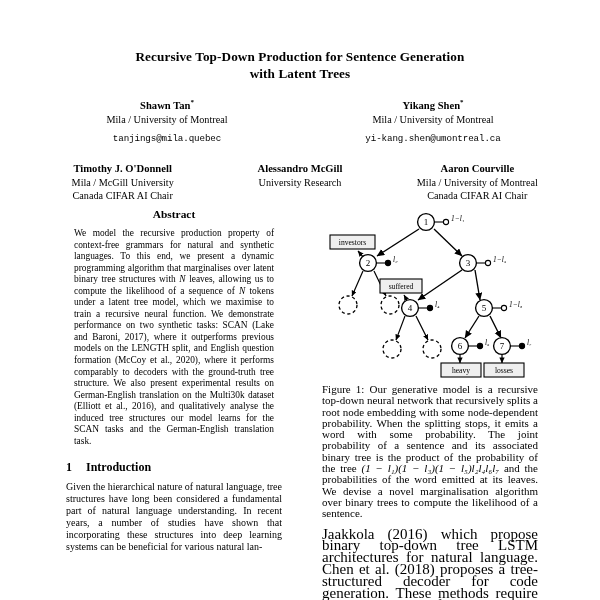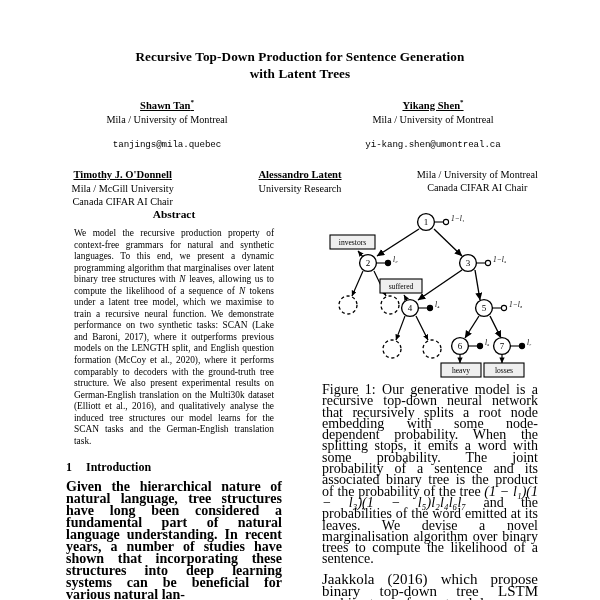--- a/index.html
+++ b/index.html
@@ -19,26 +19,26 @@
     line-height:17px;
     margin:0;
     padding:48px 70px 0 70px;
     letter-spacing:.1px;
   }
   .title .ln{display:block;}
 
   .authors{margin-top:13px;padding:0 34px;}
   .arow{display:flex;width:100%;}
   .acol{flex:1;text-align:center;}
-  .aname{font-weight:bold;font-size:10.6px;line-height:14px;text-decoration:underline;}
+  .aname{font-weight:bold;font-size:10.6px;line-height:14px;}
   .aname sup{font-size:7px;vertical-align:super;font-weight:bold;}
   .aaff{font-size:10.2px;line-height:13.2px;font-family:Liberation Serif, serif;}
   .amail{
     font-family:"Liberation Mono", monospace;
-    font-size:9.2px;line-height:14px;margin-top:12px;letter-spacing:-0.1px;
+    font-size:9.2px;line-height:14px;margin-top:6px;letter-spacing:-0.1px;
   }
   .arow2{margin-top:16px;}
   .arow2 .acol{padding:0 2px;}
 
   
   .cols{position:absolute;top:208px;left:0;width:600px;height:392px;}
   .col{position:absolute;top:0;width:216px;}
   .colL{left:66px;}
   .colR{left:322px;}
 
@@ -54,28 +54,28 @@
   }
   .abs .sc{font-variant:small-caps;font-size:9.4px;}
 
   .h-sec{
     font-weight:bold;font-size:12px;margin:13px 0 6px 0;
     display:flex;gap:10px;
   }
   .h-sec .num{width:10px;}
 
   .body{
-    font-size:14px;line-height:11.9px;text-align:justify;margin:0;font-weight:bold;
+    font-size:10px;line-height:11.9px;text-align:justify;margin:0;
   }
   .p-ind{text-indent:10px;}
 
   
   .fig{position:relative;width:216px;height:172px;}
   .figcap{
-    font-size:14px;line-height:11.3px;text-align:justify;margin:4px 0 0 0;
+    font-size:11px;line-height:11.3px;text-align:justify;margin:4px 0 0 0;
   }
   .rcol-body{font-size:15px;line-height:11.9px;text-align:justify;margin:9px 0 0 0;}
 </style>
 </head>
 <body>
 
 <div class="page">
 
   <h1 class="title">
     <span class="ln">Recursive Top-Down Production for Sentence Generation</span>
@@ -97,24 +97,25 @@
       </div>
     </div>
 
     <div class="arow arow2">
       <div class="acol">
         <div class="aname">Timothy J. O'Donnell</div>
         <div class="aaff">Mila / McGill University</div>
         <div class="aaff">Canada CIFAR AI Chair</div>
       </div>
       <div class="acol">
-        <div class="aname">Alessandro Latent</div>
+        <div class="aname">Alessandro McGill</div>
         <div class="aaff">University Research</div>
       </div>
       <div class="acol">
+        <div class="aname">Aaron Courville</div>
         <div class="aaff">Mila / University of Montreal</div>
         <div class="aaff">Canada CIFAR AI Chair</div>
       </div>
     </div>
 
   </div>
 
   <div class="cols">
 
     <div class="col colL">

